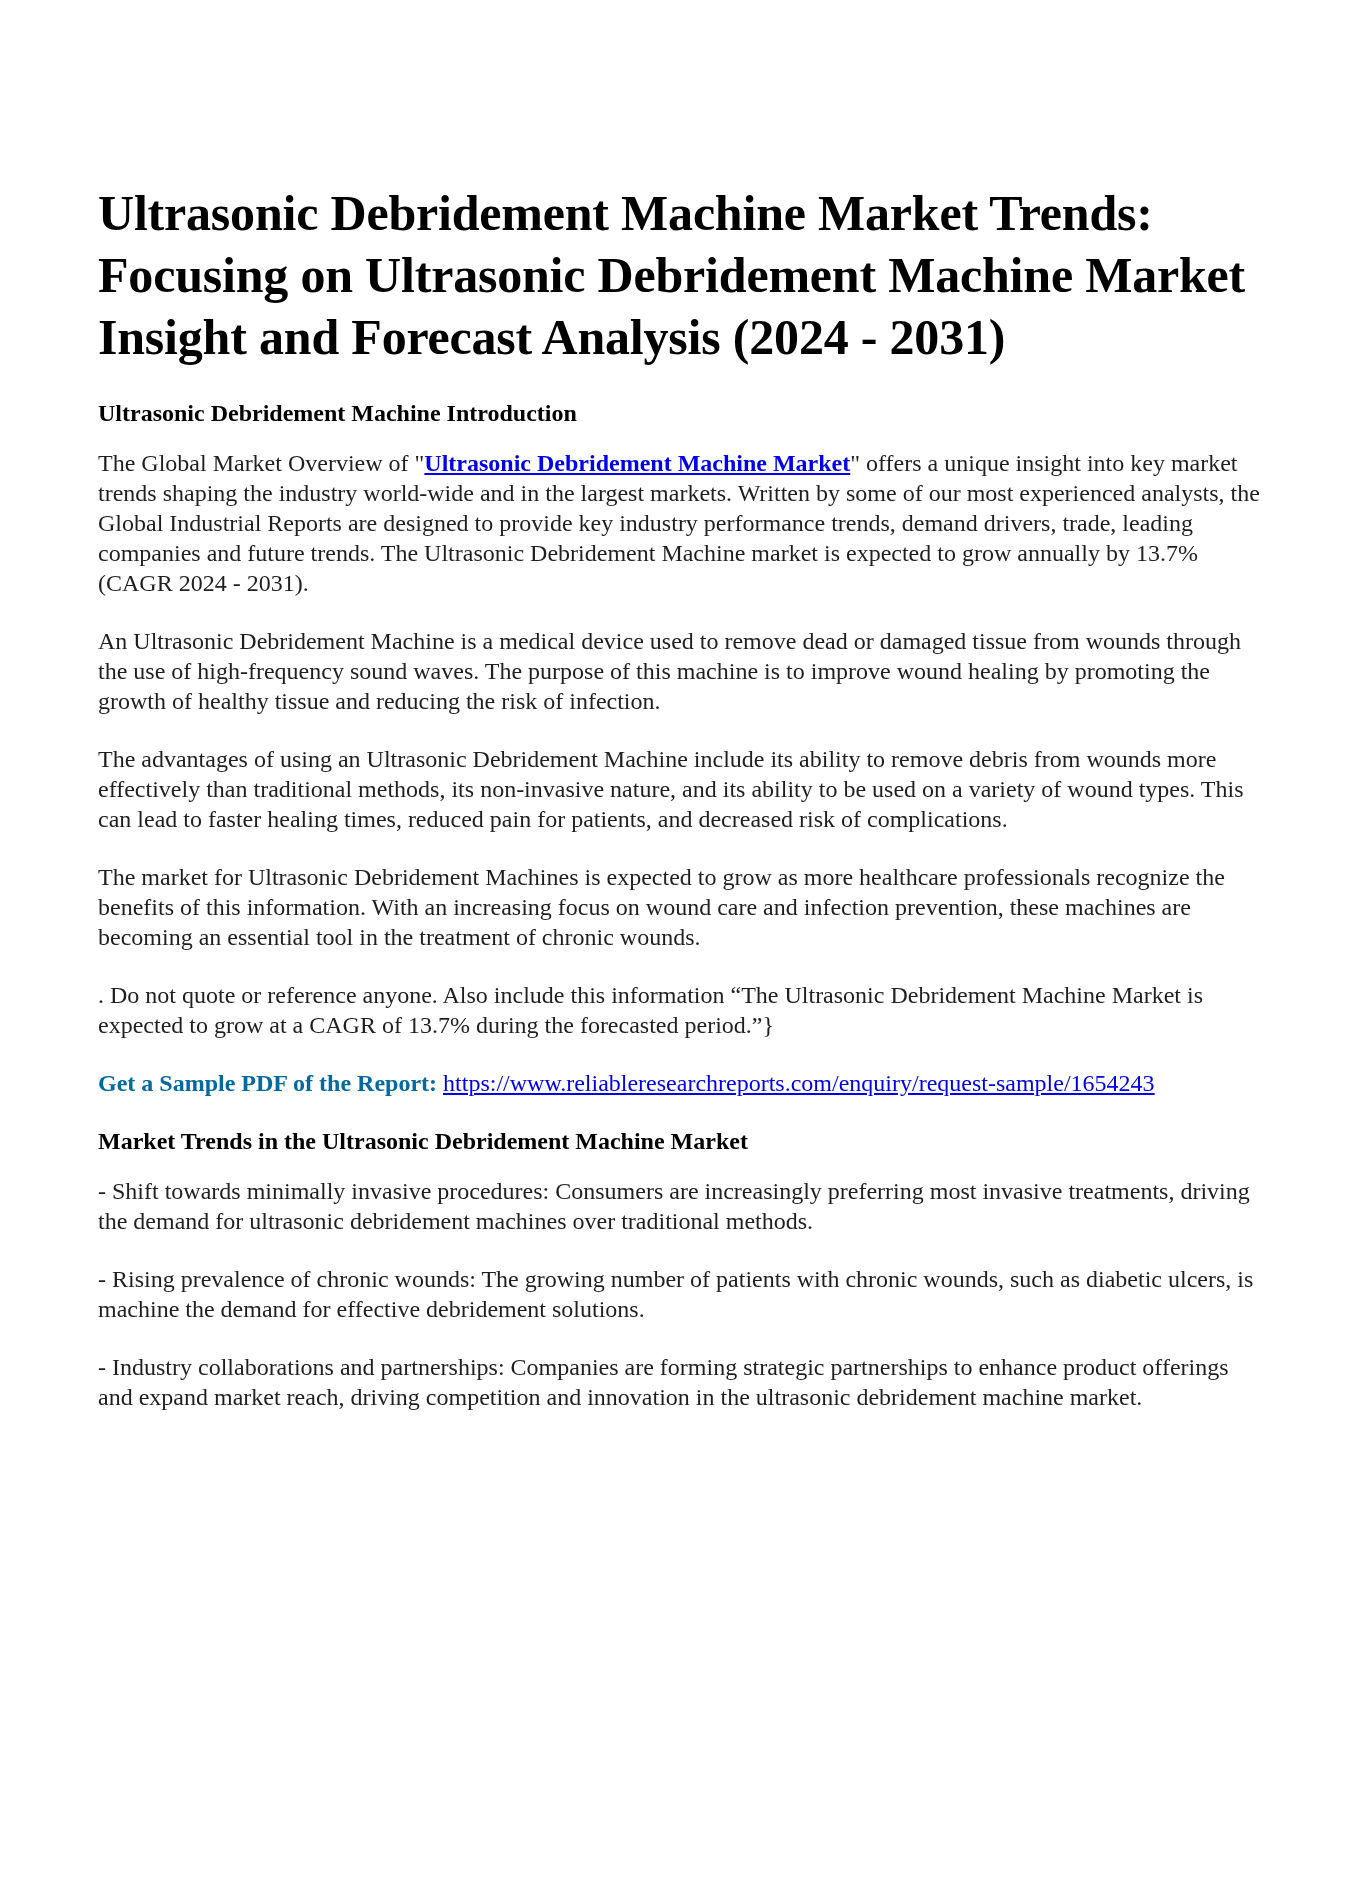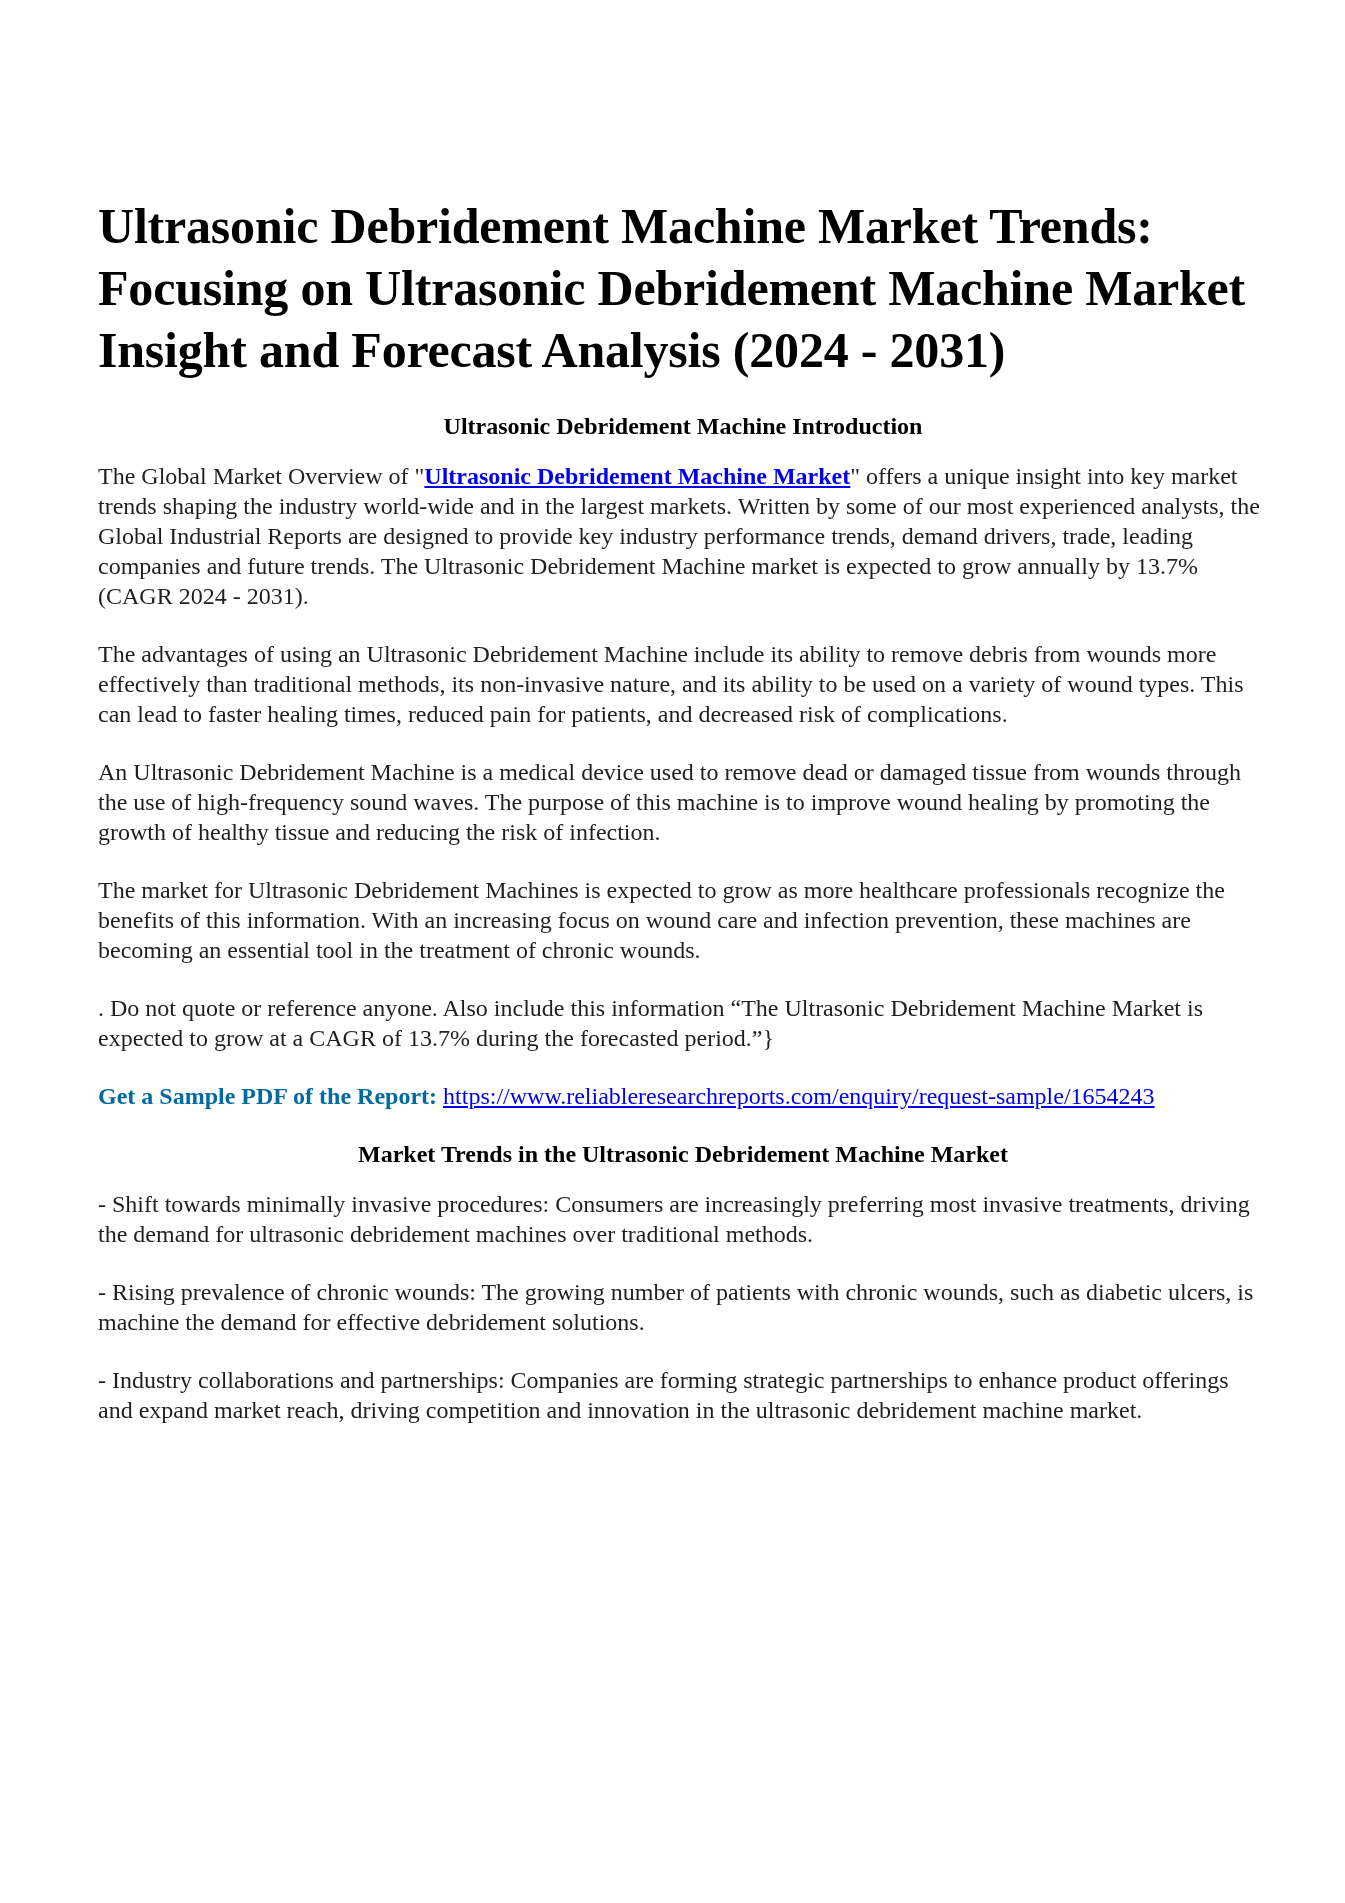--- a/index.html
+++ b/index.html
@@ -1,46 +1,46 @@
 <!DOCTYPE html>
 <html><head>
 <meta charset="utf-8">
 <style>
   html, body { margin: 0; padding: 0; background: #ffffff; }
   body { width: 1345px; height: 1903px; overflow: hidden; position: relative; }
   .page {
-    position: absolute; left: 98px; top: 195px; width: 1170px;
+    position: absolute; left: 98px; top: 182px; width: 1170px;
     font-family: "Liberation Serif", serif; color: #1a1a1a;
   }
   h1 {
     font-family: "Liberation Serif", serif; font-weight: bold;
     font-size: 50px; line-height: 62px; margin: 0 0 30px 0; color: #000;
     letter-spacing: -0.2px;
   }
   h3 {
     font-weight: bold; font-size: 24px; line-height: 30px;
-    margin: 0 0 20px 0; color: #000; text-align: center;
+    margin: 0 0 20px 0; color: #000;
   }
   p {
     font-size: 24px; line-height: 30px; margin: 0 0 28px 0; color: #1f1f1f;
   }
   a { color: #0000ee; text-decoration: underline; }
   a.strong { font-weight: bold; }
   .label-bold { font-weight: bold; color: #0369a1; }
 </style>
 </head>
 <body>
 
 <div class="page">
   <h1>Ultrasonic Debridement Machine Market Trends: Focusing on Ultrasonic Debridement Machine Market Insight and Forecast Analysis (2024 - 2031)</h1>
 
   <h3>Ultrasonic Debridement Machine Introduction</h3>
   <p><span>The Global Market Overview of "</span><a class="strong">Ultrasonic Debridement Machine Market</a><span>" offers a unique insight into key market trends shaping the industry world-wide and in the largest markets. Written by some of our most experienced analysts, the Global Industrial Reports are designed to provide key industry performance trends, demand drivers, trade, leading companies and future trends. The Ultrasonic Debridement Machine market is expected to grow annually by 13.7% (CAGR 2024 - 2031).</span></p>
+  <p>An Ultrasonic Debridement Machine is a medical device used to remove dead or damaged tissue from wounds through the use of high-frequency sound waves. The purpose of this machine is to improve wound healing by promoting the growth of healthy tissue and reducing the risk of infection.</p>
   <p>The advantages of using an Ultrasonic Debridement Machine include its ability to remove debris from wounds more effectively than traditional methods, its non-invasive nature, and its ability to be used on a variety of wound types. This can lead to faster healing times, reduced pain for patients, and decreased risk of complications.</p>
-  <p>An Ultrasonic Debridement Machine is a medical device used to remove dead or damaged tissue from wounds through the use of high-frequency sound waves. The purpose of this machine is to improve wound healing by promoting the growth of healthy tissue and reducing the risk of infection.</p>
   <p>The market for Ultrasonic Debridement Machines is expected to grow as more healthcare professionals recognize the benefits of this information. With an increasing focus on wound care and infection prevention, these machines are becoming an essential tool in the treatment of chronic wounds.</p>
   <p>. Do not quote or reference anyone. Also include this information “The Ultrasonic Debridement Machine Market is expected to grow at a CAGR of 13.7% during the forecasted period.”}</p>
 
   <p><span class="label-bold">Get a Sample PDF of the Report:</span> <a>https://www.reliableresearchreports.com/enquiry/request-sample/1654243</a></p>
 
   <h3>Market Trends in the Ultrasonic Debridement Machine Market</h3>
   <p>- Shift towards minimally invasive procedures: Consumers are increasingly preferring most invasive treatments, driving the demand for ultrasonic debridement machines over traditional methods.</p>
   <p>- Rising prevalence of chronic wounds: The growing number of patients with chronic wounds, such as diabetic ulcers, is machine the demand for effective debridement solutions.</p>
   <p>- Industry collaborations and partnerships: Companies are forming strategic partnerships to enhance product offerings and expand market reach, driving competition and innovation in the ultrasonic debridement machine market.</p>
 </div>

